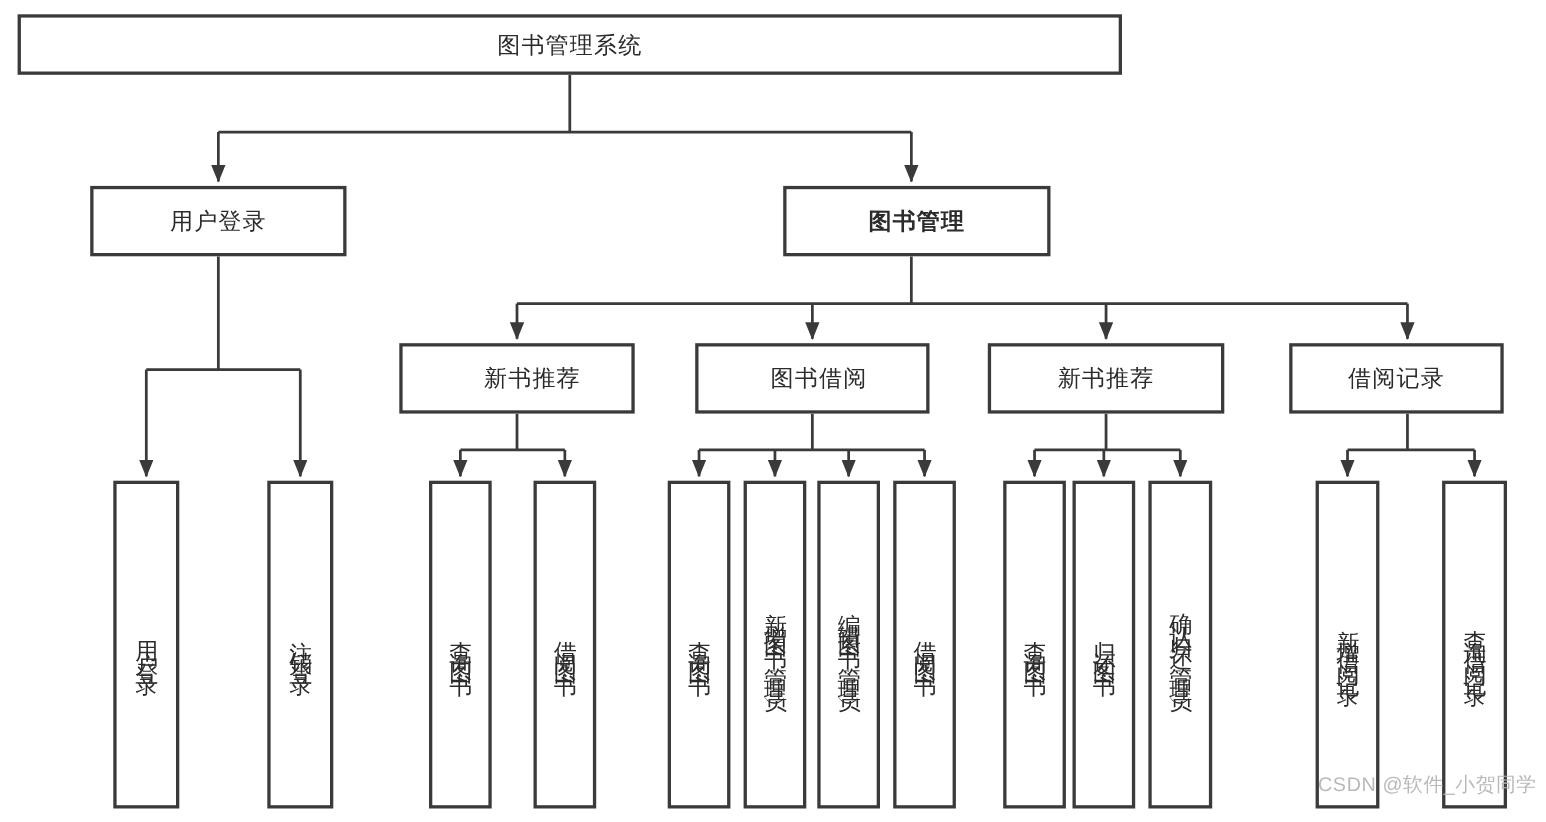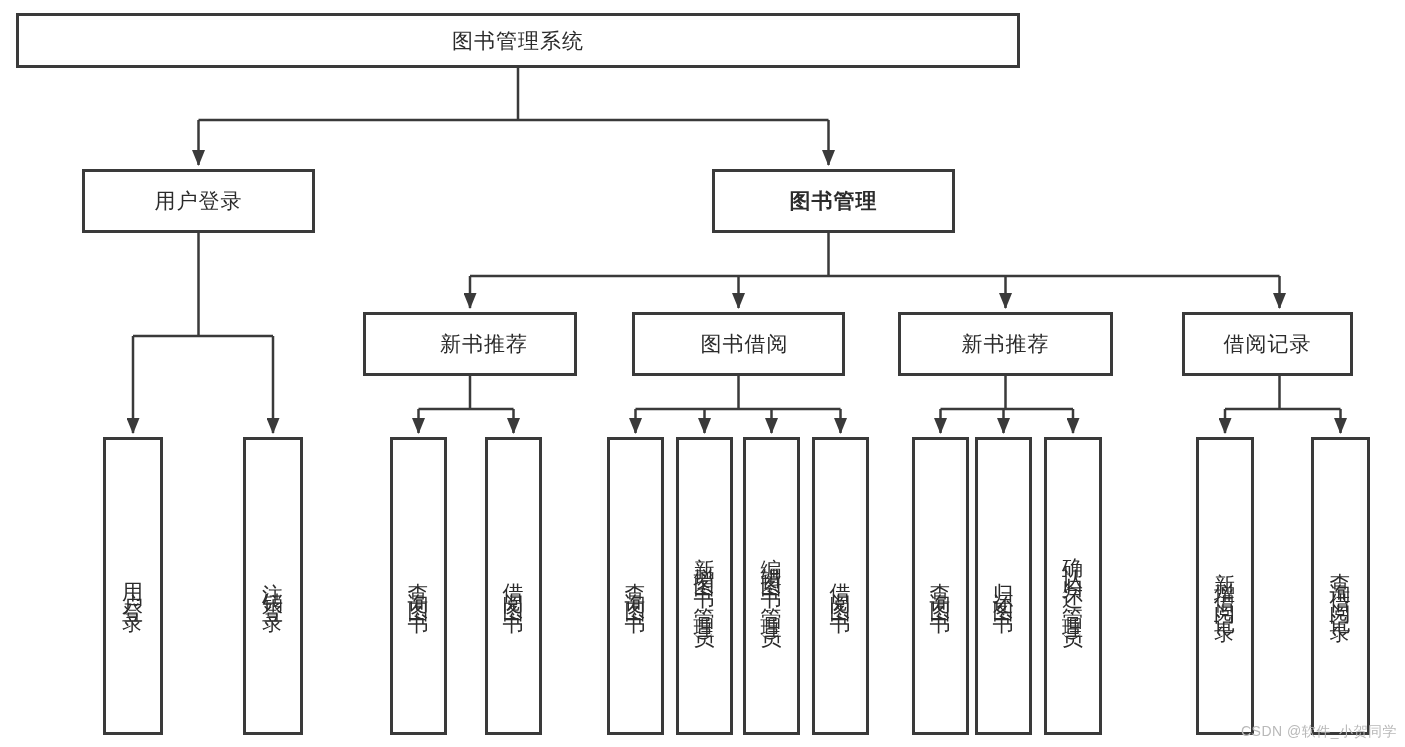--- a/index.html
+++ b/index.html
@@ -39,22 +39,22 @@
   }
   .v-node {
     writing-mode: vertical-rl;
     text-orientation: mixed;
     letter-spacing: 10px;
     line-height: 1;
   }
   .watermark {
     position: absolute;
     right: 8px;
-    bottom: 6px;
-    font-size: 14px;
+    bottom: 22px;
+    font-size: 18px;
     color: #b9b9b9;
     letter-spacing: 0.5px;
     white-space: nowrap;
   }
 </style>
 </head>
 <body>
 
 <div class="canvas">
 
@@ -97,21 +97,21 @@
   </svg>
 
   <div class="node h-node" style="left:16px; top:13px; width:1004px; height:55px;">图书管理系统</div>
 
   <div class="node h-node" style="left:82px; top:169px; width:233px; height:64px;">用户登录</div>
   <div class="node h-node" style="left:712px; top:169px; width:243px; height:64px;font-weight:bold;">图书管理</div>
 
   <div class="node h-node" style="left:363px; top:312px; width:214px; height:64px;padding-left:28px;">新书推荐</div>
   <div class="node h-node" style="left:632px; top:312px; width:213px; height:64px;padding-left:12px;">图书借阅</div>
   <div class="node h-node" style="left:898px; top:312px; width:215px; height:64px;">新书推荐</div>
-  <div class="node h-node" style="left:1172px; top:312px; width:171px; height:64px;margin-left:10px;">借阅记录</div>
+  <div class="node h-node" style="left:1172px; top:312px; width:195px; height:64px;">借阅记录</div>
 
   <div class="node v-node" style="left:103px; top:437px; width:60px; height:298px;">用户登录</div>
   <div class="node v-node" style="left:243px; top:437px; width:60px; height:298px;">注销登录</div>
 
   <div class="node v-node" style="left:390px; top:437px; width:57px; height:298px;">查询图书</div>
   <div class="node v-node" style="left:485px; top:437px; width:57px; height:298px;">借阅图书</div>
 
   <div class="node v-node" style="left:607px; top:437px; width:57px; height:298px;">查询图书</div>
   <div class="node v-node" style="left:676px; top:437px; width:57px; height:298px;">新增图书（管理员）</div>
   <div class="node v-node" style="left:743px; top:437px; width:57px; height:298px;">编辑图书（管理员）</div>

